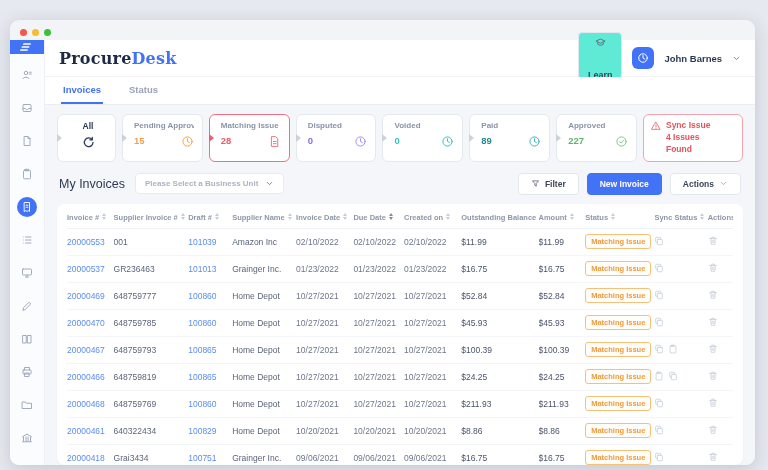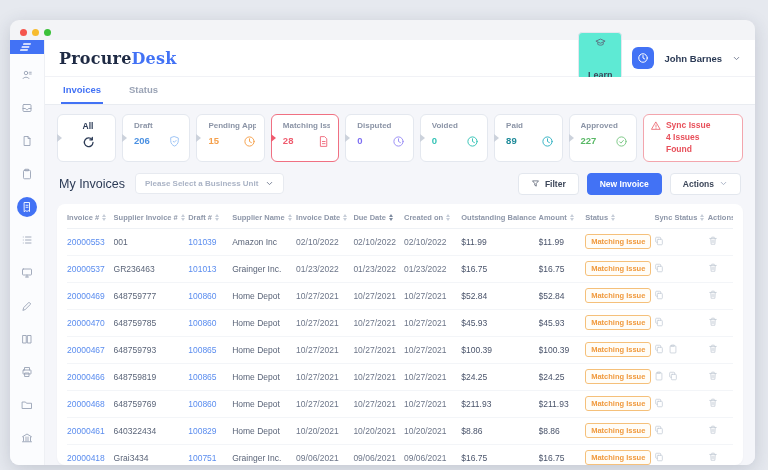--- a/index.html
+++ b/index.html
@@ -57,21 +57,21 @@
   .bu-select{display:flex;align-items:center;gap:7px;background:#fff;border:1px solid #e7eaf0;border-radius:4px;padding:5px 9px;font-size:8px;font-weight:bold;color:#aab3c5;cursor:pointer;}
   .tb-right{margin-left:auto;display:flex;gap:8px;align-items:center;}
   .btn{display:flex;align-items:center;gap:5px;border-radius:4px;padding:5px 12px;font-size:8.5px;font-weight:bold;cursor:pointer;}
   .btn.ghost{background:#fff;border:1px solid #e3e7ee;color:#3c4659;}
   .btn.primary{background:#4272f5;border:1px solid #4272f5;color:#fff;}
   .btn svg{width:9px;height:9px;}
   
   .table-card{background:#fff;border-radius:8px;padding:2px 10px 4px;flex:1;display:flex;flex-direction:column;min-height:0;box-shadow:0 1px 2px rgba(40,50,80,.04);
     --tcols: 7fr 11.2fr 6.6fr 9.6fr 8.6fr 7.6fr 8.6fr 11.6fr 7fr 10.4fr 8fr 3.8fr;}
   .thead{display:grid;grid-template-columns:var(--tcols);padding:7px 0 6px;border-bottom:1px solid #eef1f5;}
-  .th{display:flex;align-items:center;gap:3px;font-size:7.5px;font-weight:bold;color:#8e97a9;white-space:nowrap;overflow:hidden;cursor:pointer;}
+  .th{display:flex;gap:3px;font-size:7.5px;font-weight:bold;color:#8e97a9;white-space:nowrap;overflow:hidden;cursor:pointer;}
   .sort{display:flex;flex-direction:column;flex-shrink:0;}
   .sort i{display:block;width:0;height:0;border-left:2.5px solid transparent;border-right:2.5px solid transparent;}
   .sort .up{border-bottom:3px solid #c6cdd8;margin-bottom:1px;}
   .sort .dn{border-top:3px solid #c6cdd8;}
   .th.sorted .up{border-bottom-color:#7d8a9f;}
   .th.sorted .dn{border-top-color:#7d8a9f;}
   .tr{display:grid;grid-template-columns:var(--tcols);align-items:center;padding:5.5px 0;border-bottom:1px solid #f3f5f8;font-size:8.5px;color:#5a6478;}
   .td{white-space:nowrap;overflow:hidden;}
   .td.link{color:#5b8def;cursor:pointer;}
   .td.date{color:#6d7689;}
@@ -208,31 +208,20 @@
     <span class="label">All</span>
     <div class="row2">
       <span class="count" style="color: rgb(43, 58, 85);"></span>
       <span class="cicon" style="color: rgb(43, 58, 85);"><svg viewBox="0 0 24 24" fill="none" stroke="currentColor" stroke-width="2.4" stroke-linecap="round" stroke-linejoin="round">
                       <path d="M18.5 6.5A8 8 0 1 0 20.3 12"></path>
                       <path d="M19 2.5v4.5h-4.5"></path>
                     </svg></span>
     </div>
   </div>
 
-  <div class="card">
-    <span class="marker"></span>
-    <span class="label">Draft</span>
-    <div class="row2">
-      <span class="count" style="color: rgb(74, 144, 226);">206</span>
-      <span class="cicon" style="color: rgb(156, 195, 245);"><svg viewBox="0 0 24 24" fill="none" stroke="currentColor" stroke-width="1.8" stroke-linecap="round" stroke-linejoin="round">
-                      <path d="M12 3l7 2.5v5c0 5-3 8.5-7 10-4-1.5-7-5-7-10v-5z"></path>
-                      <path d="M9.5 11.5l2 2 3.5-3.5"></path>
-                    </svg></span>
-    </div>
-  </div>
 
   <div class="card">
     <span class="marker"></span>
     <span class="label">Pending Approval</span>
     <div class="row2">
       <span class="count" style="color: rgb(245, 160, 76);">15</span>
       <span class="cicon" style="color: rgb(245, 160, 76);"><svg viewBox="0 0 24 24" fill="none" stroke="currentColor" stroke-width="1.8" stroke-linecap="round" stroke-linejoin="round">
                       <circle cx="12" cy="12" r="8.5"></circle>
                       <path d="M12 7v5l3.5 2"></path>
                     </svg></span>

